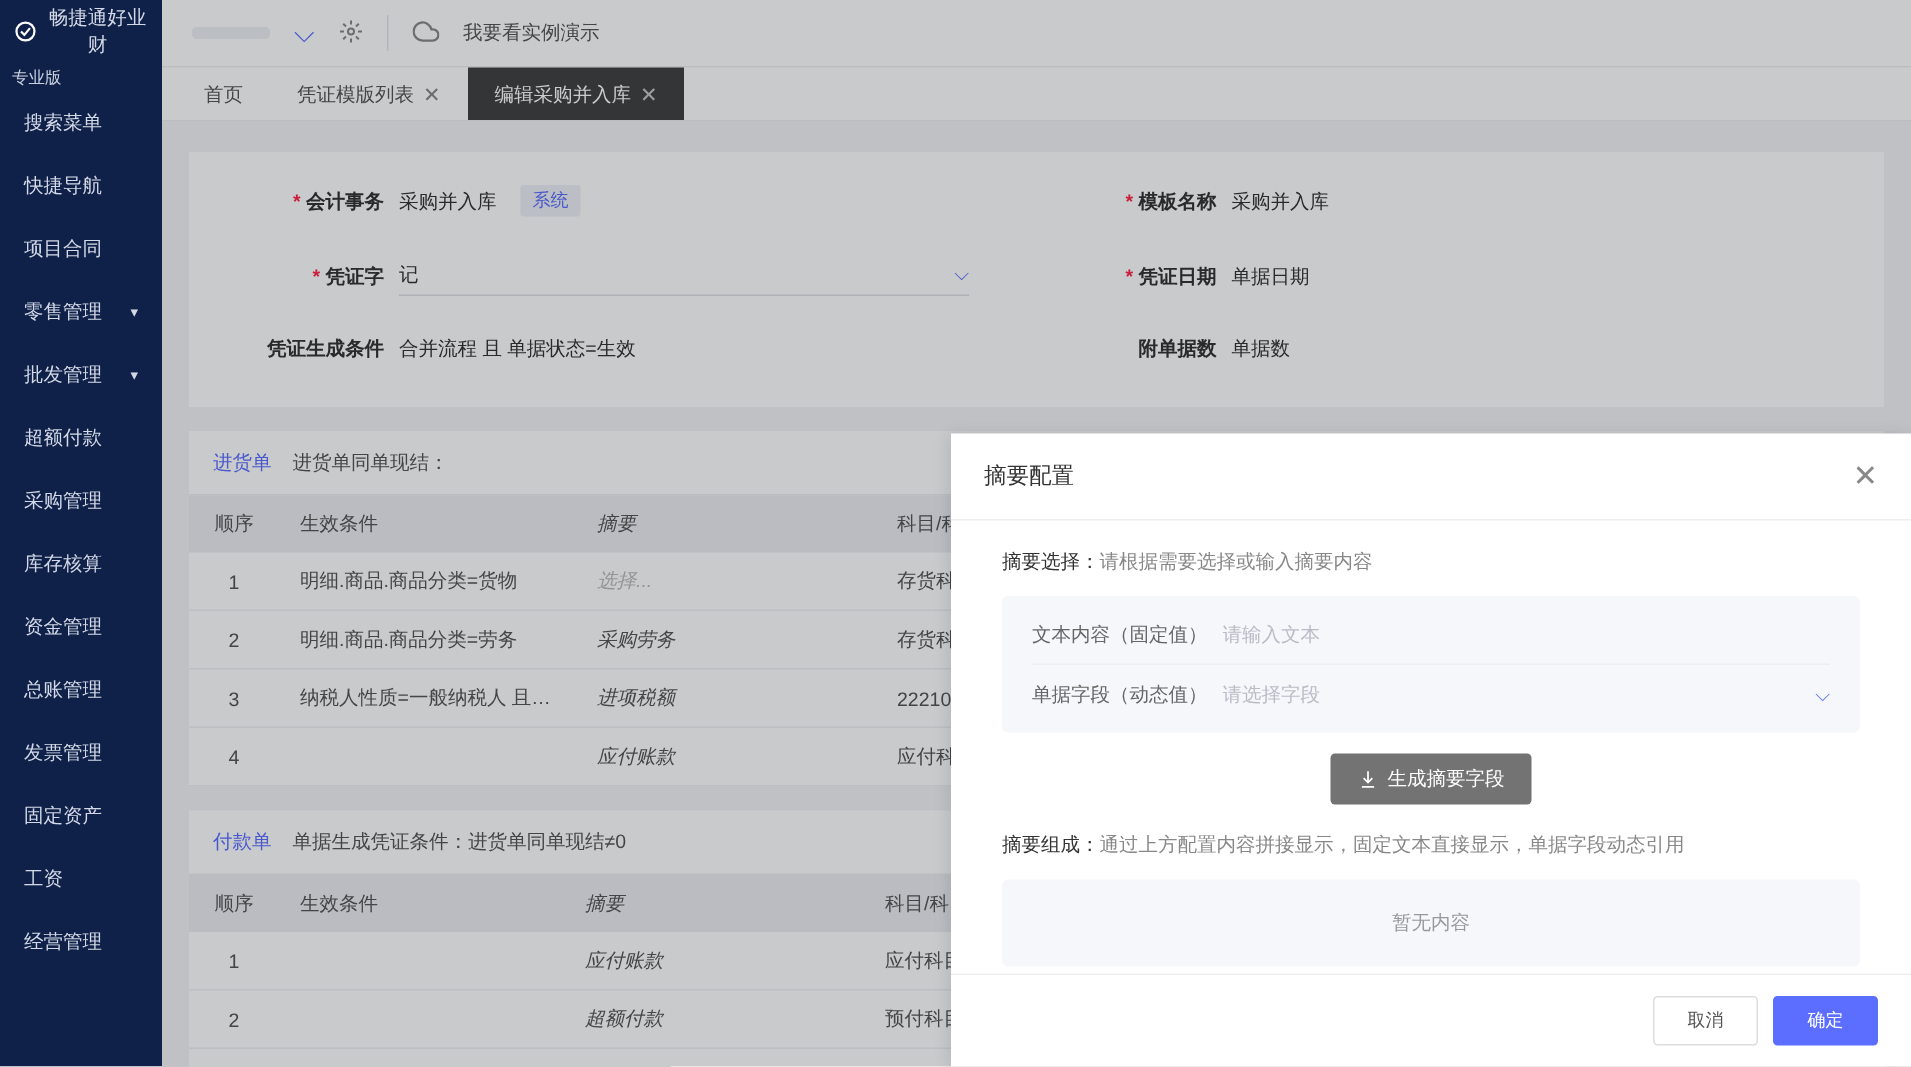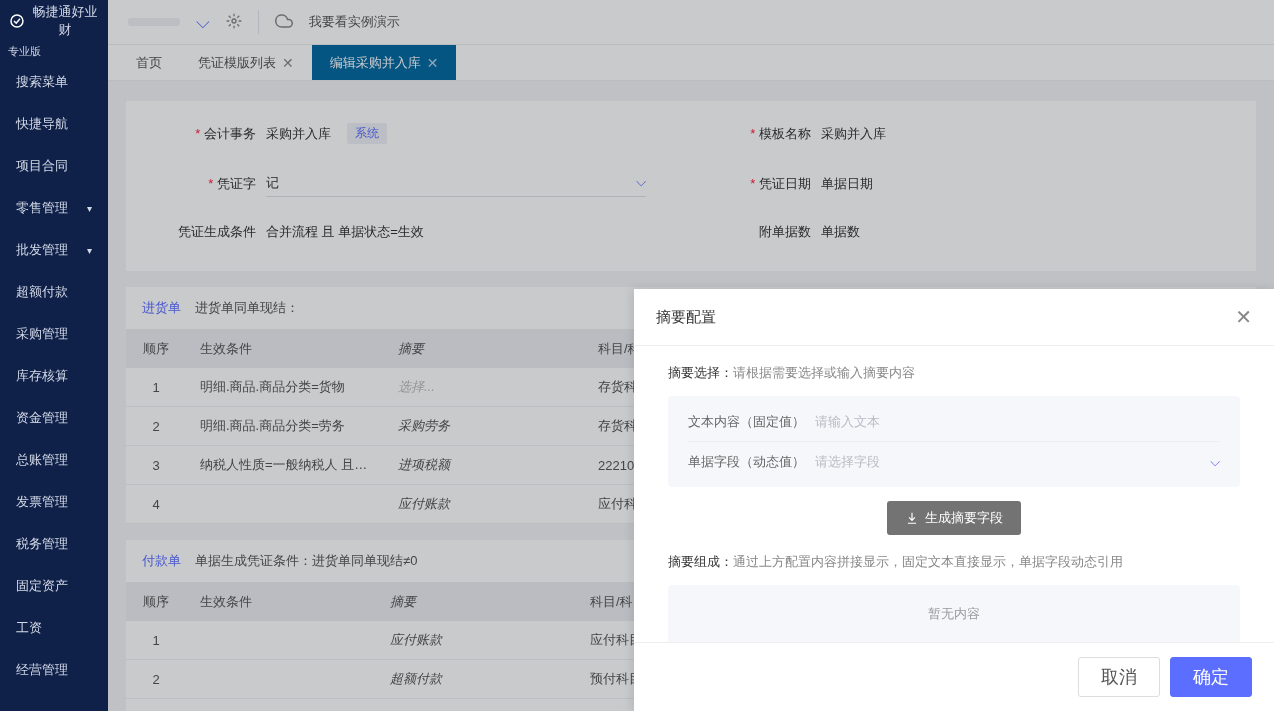--- a/index.html
+++ b/index.html
@@ -19,28 +19,28 @@
     .topbar { height: 50px; background: #fff; display: flex; align-items: center; padding: 0 20px; gap: 16px; border-bottom: 1px solid #eee; }
     .org-select { background: #eef0f3; padding: 4px 40px 4px 12px; border-radius: 3px; color: #777; font-size: 13px; }
     .chev-down { color: #5b6eff; font-size: 18px; cursor: pointer; }
     .gear { color: #888; cursor: pointer; }
     .divider-v { width: 1px; height: 24px; background: #e4e6ec; }
     .cloud { color: #888; }
     .demo-link { color: #555; font-size: 13px; cursor: pointer; }
     
     .tabs { display: flex; background: #fff; height: 40px; align-items: stretch; border-bottom: 1px solid #eee; padding-left: 10px; }
     .tab { padding: 0 18px; display: flex; align-items: center; gap: 6px; font-size: 13px; cursor: pointer; color: #555; }
-    .tab.active { background: #0369a1; color: #fff; }
+    .tab.active { background: #404040; color: #fff; }
     .tab .close { font-size: 14px; opacity: 0.7; }
     
     .content { padding: 20px 18px; overflow: auto; }
     
     .form-grid { background: #fff; padding: 22px 30px 30px; display: grid; grid-template-columns: 1fr 1fr; gap: 26px 40px; margin-bottom: 16px; }
     .form-row { display: flex; align-items: center; gap: 10px; }
-    .label { width: 100px; text-align: right; color: #333; font-size: 13px; }
+    .label { width: 100px; text-align: right; color: #333; font-size: 13px; font-weight: bold; }
     .req::before { content: "* "; color: #f24; }
     .value { color: #333; }
     .tag { background: #eef0f5; color: #5b6eff; padding: 2px 8px; border-radius: 2px; font-size: 12px; margin-left: 6px; }
     .select-box { flex: 1; border-bottom: 1px solid #e0e0e5; padding: 4px 0; display: flex; justify-content: space-between; color: #333; max-width: 380px; }
     
     .section { background: #fff; margin-bottom: 16px; }
     .section-head { padding: 12px 16px; display: flex; gap: 14px; align-items: center; border-bottom: 1px solid #eee; }
     .section-title { color: #5b6eff; font-size: 13px; }
     .section-sub { color: #555; font-size: 13px; }
     
@@ -70,21 +70,21 @@
     .config-label { color: #666; font-size: 13px; }
     .config-input { flex: 1; border: none; background: transparent; font-size: 13px; color: #7f1d1d; outline: none; padding: 2px 4px; }
     .config-input::placeholder { color: #b8bcc6; }
     .dd-icon { color: #5b6eff; }
     
     .gen-btn { display: flex; align-items: center; gap: 6px; background: #737373; color: #fff; border: none; padding: 8px 18px; border-radius: 3px; font-size: 13px; margin: 6px auto 18px; cursor: pointer; }
     
     .empty-box { background: #f6f7fa; padding: 20px; text-align: center; color: #999; border-radius: 4px; }
     
     .modal-foot { padding: 14px 22px; border-top: 1px solid #eee; display: flex; justify-content: flex-end; gap: 10px; }
-    .btn { padding: 7px 22px; border-radius: 3px; font-size: 18px; cursor: pointer; }
+    .btn { padding: 7px 22px; border-radius: 3px; font-size: 12px; cursor: pointer; }
     .btn-default { background: #fff; border: 1px solid #ddd; color: #555; }
     .btn-primary { background: #5b6eff; border: 1px solid #5b6eff; color: #fff; }
   </style>
 </head>
 <body>
 
 <div class="app">
   <div class="sidebar">
     <div class="logo-area">
       <svg viewBox="0 0 24 24" fill="none" stroke="#fff" stroke-width="2">
@@ -122,23 +122,20 @@
           <span>库存核算</span>
         </div>
         <div class="sidebar-item">
           <span>资金管理</span>
         </div>
         <div class="sidebar-item">
           <span>总账管理</span>
         </div>
         <div class="sidebar-item">
           <span>发票管理</span>
-        </div>
-        <div class="sidebar-item">
-          <span>税务管理</span>
         </div>
         <div class="sidebar-item">
           <span>固定资产</span>
         </div>
         <div class="sidebar-item">
           <span>工资</span>
         </div>
         <div class="sidebar-item">
           <span>经营管理</span>
         </div>

